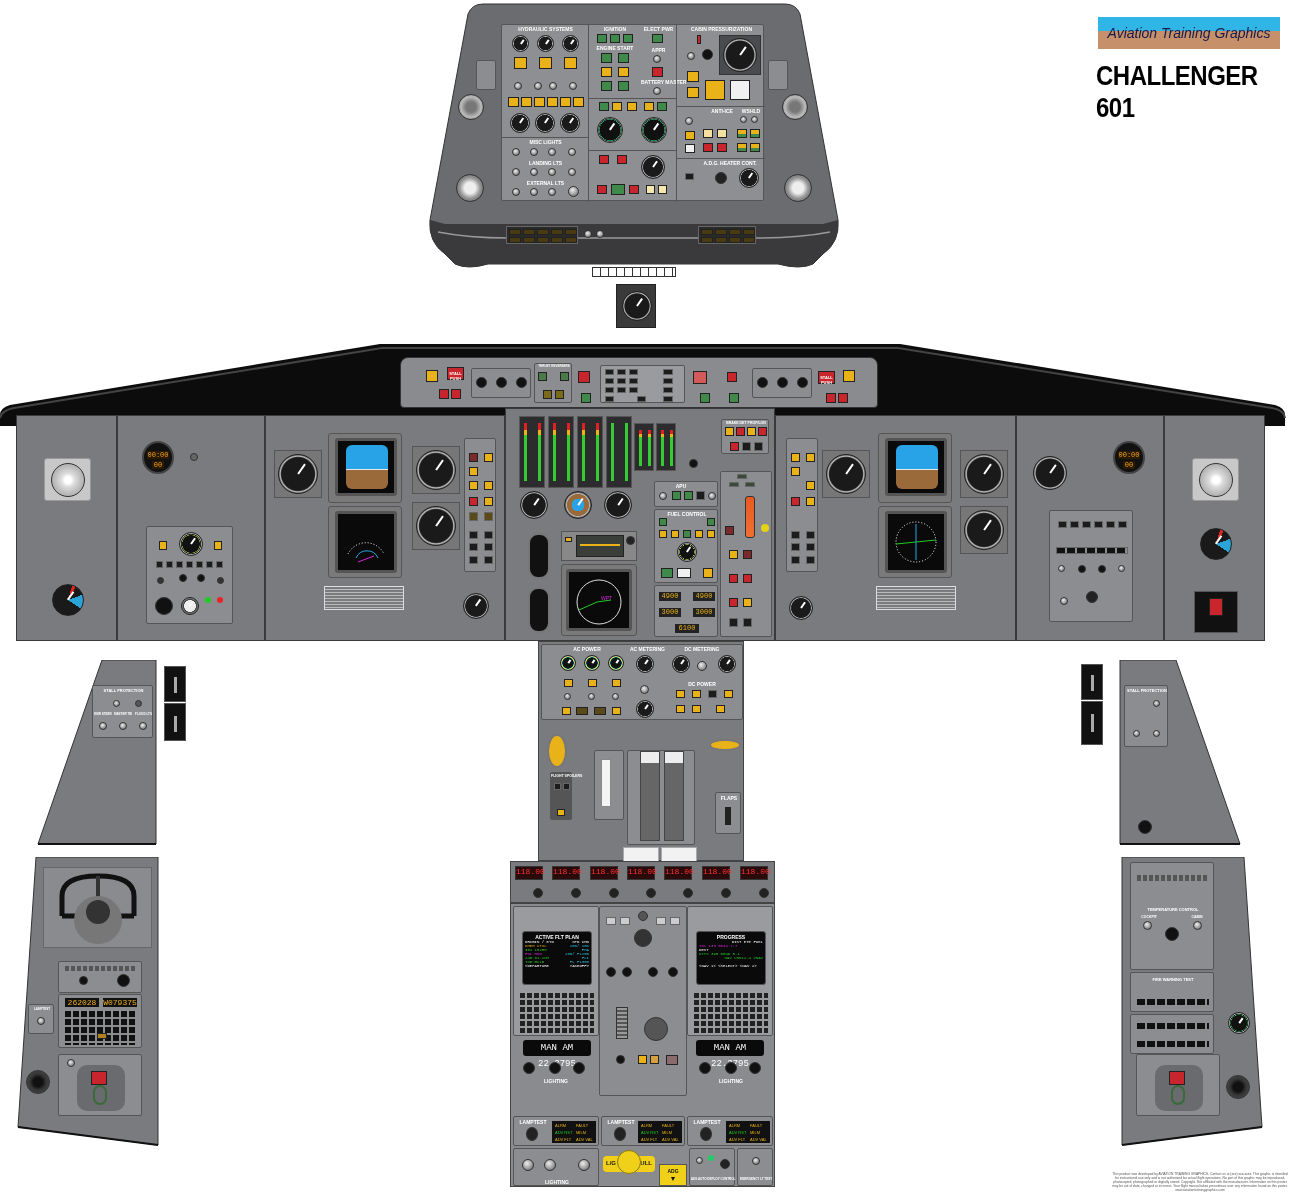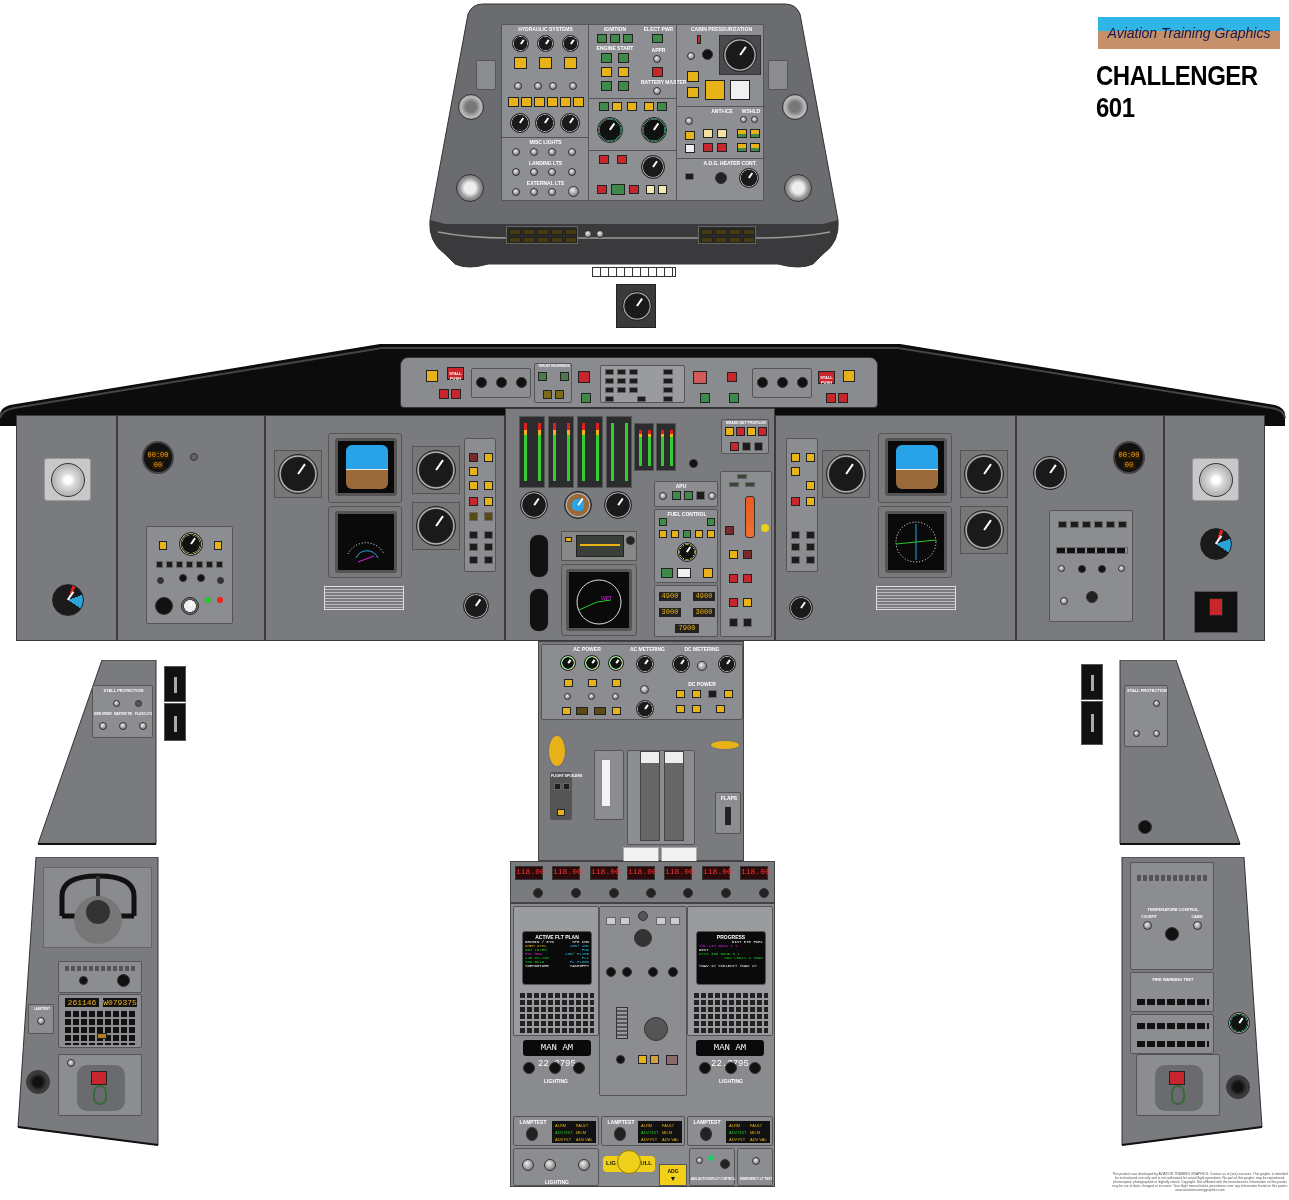--- a/index.html
+++ b/index.html
@@ -412,21 +412,21 @@
     <div class="gauge" style="left:22px;top:32px;width:20px;height:20px;background:radial-gradient(circle,#111 55%,#ac3 58%,#111 62%,#bbb 68%,#555 74%);"></div>
     <div class="sw-g" style="left:6px;top:58px;width:12px;height:10px;"></div>
     <div class="sw-w" style="left:22px;top:58px;width:14px;height:10px;"></div>
     <div class="sw-y" style="left:48px;top:58px;width:10px;height:10px;"></div>
   </div>
   <div class="subpanel" style="position:absolute;left:148px;top:176px;width:64px;height:52px;">
     <div class="mono" style="position:absolute;left:4px;top:6px;width:22px;height:9px;background:#222;color:#e8b218;font-size:7px;text-align:center;">4900</div>
     <div class="mono" style="position:absolute;left:38px;top:6px;width:22px;height:9px;background:#222;color:#e8b218;font-size:7px;text-align:center;">4900</div>
     <div class="mono" style="position:absolute;left:4px;top:22px;width:22px;height:9px;background:#222;color:#e8b218;font-size:7px;text-align:center;">3000</div>
     <div class="mono" style="position:absolute;left:38px;top:22px;width:22px;height:9px;background:#222;color:#e8b218;font-size:7px;text-align:center;">3000</div>
-    <div class="mono" style="position:absolute;left:20px;top:38px;width:24px;height:9px;background:#222;color:#e8b218;font-size:7px;text-align:center;">7900</div>
+    <div class="mono" style="position:absolute;left:20px;top:38px;width:24px;height:9px;background:#222;color:#e8b218;font-size:7px;text-align:center;">6100</div>
   </div>
   <div class="subpanel" style="position:absolute;left:214px;top:62px;width:52px;height:166px;">
     <div class="sw-k" style="left:16px;top:2px;width:10px;height:5px;background:#3a4a3a;"></div>
     <div class="sw-k" style="left:8px;top:10px;width:10px;height:5px;background:#3a4a3a;"></div>
     <div class="sw-k" style="left:24px;top:10px;width:10px;height:5px;background:#3a4a3a;"></div>
     <div class="abs" style="left:24px;top:24px;width:10px;height:42px;background:linear-gradient(#e85a20,#f07030);border:1px solid #333;border-radius:3px;"></div>
     <div class="sw-r" style="left:4px;top:54px;width:9px;height:9px;background:#7a2a2a;"></div>
     <div class="abs" style="left:40px;top:52px;width:8px;height:8px;border-radius:50%;background:#e8d218;"></div>
     <div class="sw-y" style="left:8px;top:78px;width:9px;height:9px;"></div>
     <div class="sw-r" style="left:22px;top:78px;width:9px;height:9px;background:#7a2a2a;"></div>
@@ -765,21 +765,21 @@
     <circle cx="54" cy="52" r="24" fill="#777"></circle>
     <circle cx="54" cy="44" r="12" fill="#333"></circle>
   </svg>
 </div>
 <div class="subpanel" style="position:absolute;left:58px;top:961px;width:84px;height:32px;">
   <div class="abs" style="left:6px;top:4px;width:72px;height:5px;background:repeating-linear-gradient(90deg,#555 0 4px,#8c8d90 4px 6px);"></div>
   <div class="knob" style="left:20px;top:14px;width:9px;height:9px;background:#111;"></div>
   <div class="knob" style="left:58px;top:12px;width:13px;height:13px;background:#111;"></div>
 </div>
 <div class="subpanel" style="position:absolute;left:58px;top:994px;width:84px;height:54px;">
-  <div class="mono" style="position:absolute;left:6px;top:3px;width:34px;height:9px;background:#111;color:#f0b020;font-size:8px;line-height:9px;text-align:center;">261146</div>
+  <div class="mono" style="position:absolute;left:6px;top:3px;width:34px;height:9px;background:#111;color:#f0b020;font-size:8px;line-height:9px;text-align:center;">262028</div>
   <div class="mono" style="position:absolute;left:44px;top:3px;width:34px;height:9px;background:#111;color:#f0b020;font-size:8px;line-height:9px;text-align:center;">W079375</div>
   <div class="abs" style="left:6px;top:16px;width:72px;height:34px;background:repeating-linear-gradient(90deg,#111 0 6px,#8c8d90 6px 8px),repeating-linear-gradient(#111 0 6px,#8c8d90 6px 8px);background-blend-mode:lighten;"></div>
   <div class="sw-y" style="left:38px;top:38px;width:10px;height:6px;background:#b08020;"></div>
 </div>
 <div class="subpanel" style="position:absolute;left:28px;top:1004px;width:26px;height:30px;">
   <div class="lbl" style="left:0;top:2px;width:26px;font-size:3px;">LAMPTEST</div>
   <div class="knob" style="left:8px;top:12px;width:8px;height:8px;"></div>
 </div>
 <div class="knob" style="left:26px;top:1070px;width:24px;height:24px;background:radial-gradient(circle,#111 30%,#333 50%,#555);"></div>
 <div class="subpanel" style="position:absolute;left:58px;top:1054px;width:84px;height:62px;">

